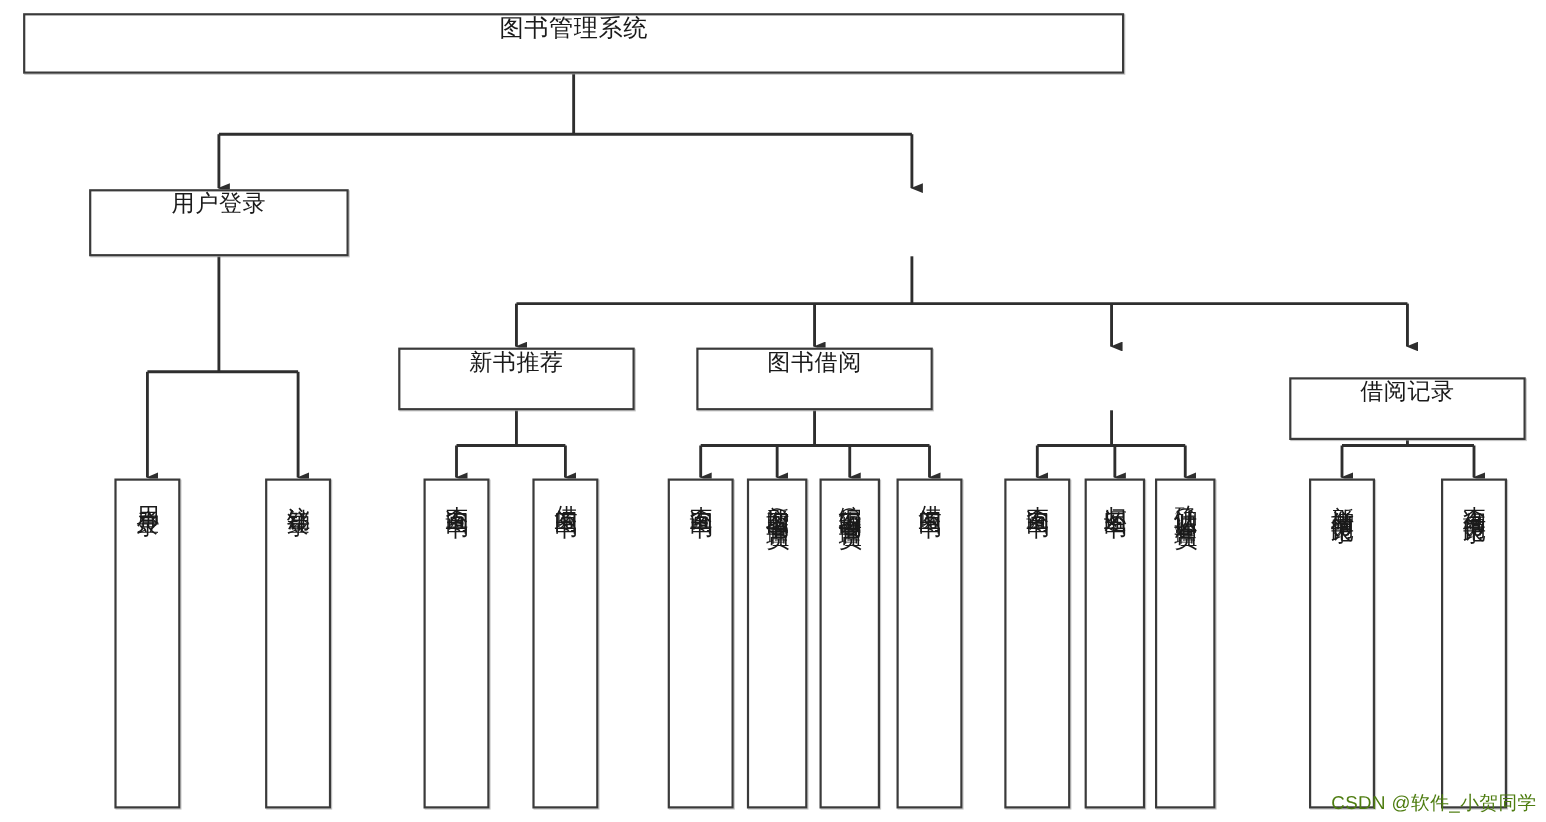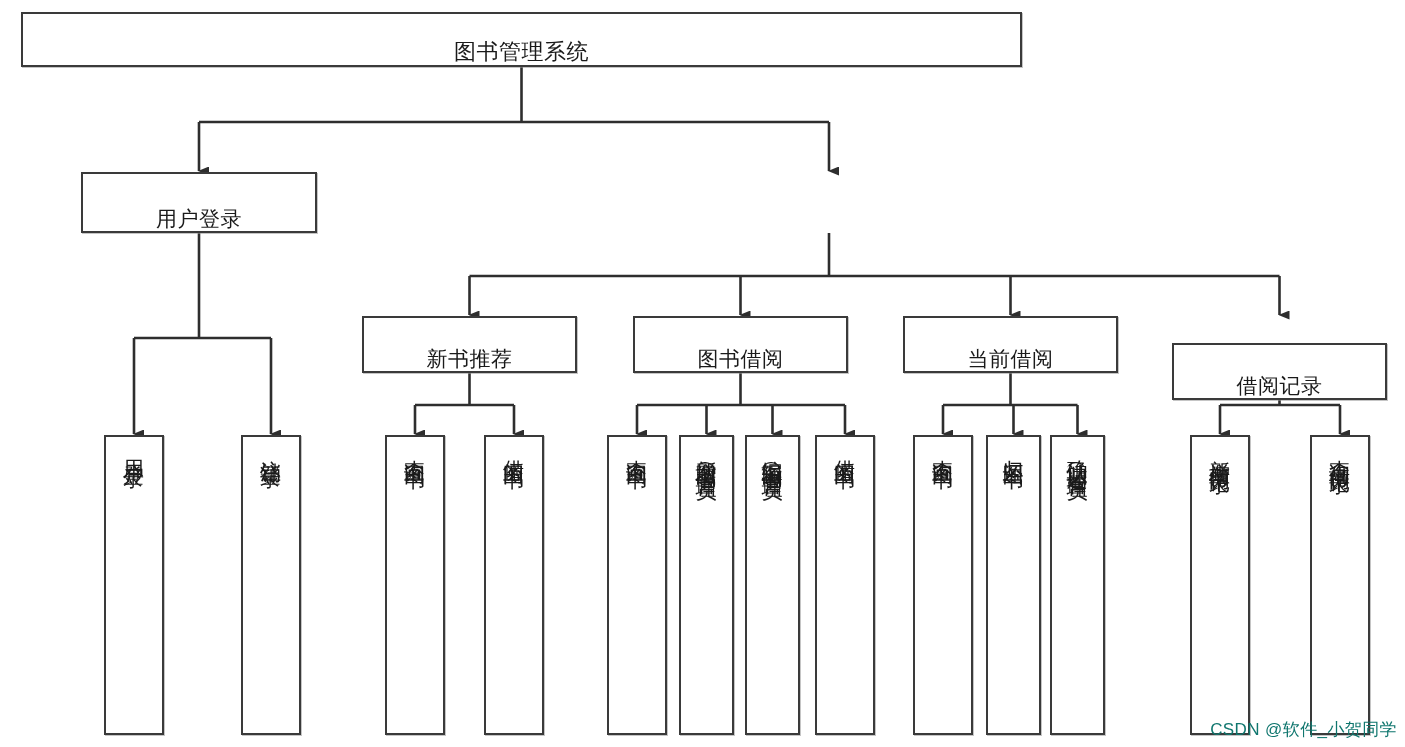--- a/index.html
+++ b/index.html
@@ -13,21 +13,21 @@
   #stage{position:relative;width:1405px;height:747px;}
   #wires{position:absolute;left:0;top:0;width:1405px;height:747px;}
 
   .node{
     position:absolute;
     box-sizing:border-box;
     background:#ffffff;
     border:2px solid #3a3a3a;
     box-shadow:1px 1px 0 rgba(150,150,150,.55);
     display:flex;
-    align-items:flex-end;
+    align-items:flex-start;
     justify-content:center;
   }
   .node .lbl{
     color:#1a1a1a;
     font-size:21px;
     line-height:1.12;
     letter-spacing:.5px;
     white-space:nowrap;
     text-align:center;
   }
@@ -45,21 +45,21 @@
     -webkit-writing-mode:vertical-rl;
     white-space:nowrap;
     font-size:21px;
     letter-spacing:3px;
     line-height:1;
   }
 
   .watermark{
     position:absolute;
     right:8px;bottom:6px;
-    color:#0f766e;
+    color:#4d7c0f;
     font-size:17px;
     letter-spacing:.4px;
     white-space:nowrap;
     pointer-events:none;
   }
 </style>
 </head>
 <body>
 
 <div id="stage">
@@ -114,23 +114,20 @@
   <div class="node" style="left: 81px; top: 172px; width: 236px; height: 61px;">
     <span class="lbl">用户登录</span>
   </div>
 
   <div class="node" style="left: 633px; top: 316px; width: 215px; height: 57px;">
     <span class="lbl">图书借阅</span>
   </div>
   <div class="node" style="left: 362px; top: 316px; width: 215px; height: 57px;">
     <span class="lbl">新书推荐</span>
   </div>
-  <div class="node" style="left: 903px; top: 316px; width: 215px; height: 57px;">
-    <span class="lbl">当前借阅</span>
-  </div>
   <div class="node" style="left: 1172px; top: 316px; width: 215px; height: 57px; margin-top: 27px;">
     <span class="lbl">借阅记录</span>
   </div>
 
   <div class="node vert" style="left: 104px; top: 435px; width: 60px; height: 300px;">
     <span class="lbl">用户登录</span>
   </div>
   <div class="node vert" style="left: 241px; top: 435px; width: 60px; height: 300px;">
     <span class="lbl">注销登录</span>
   </div>

